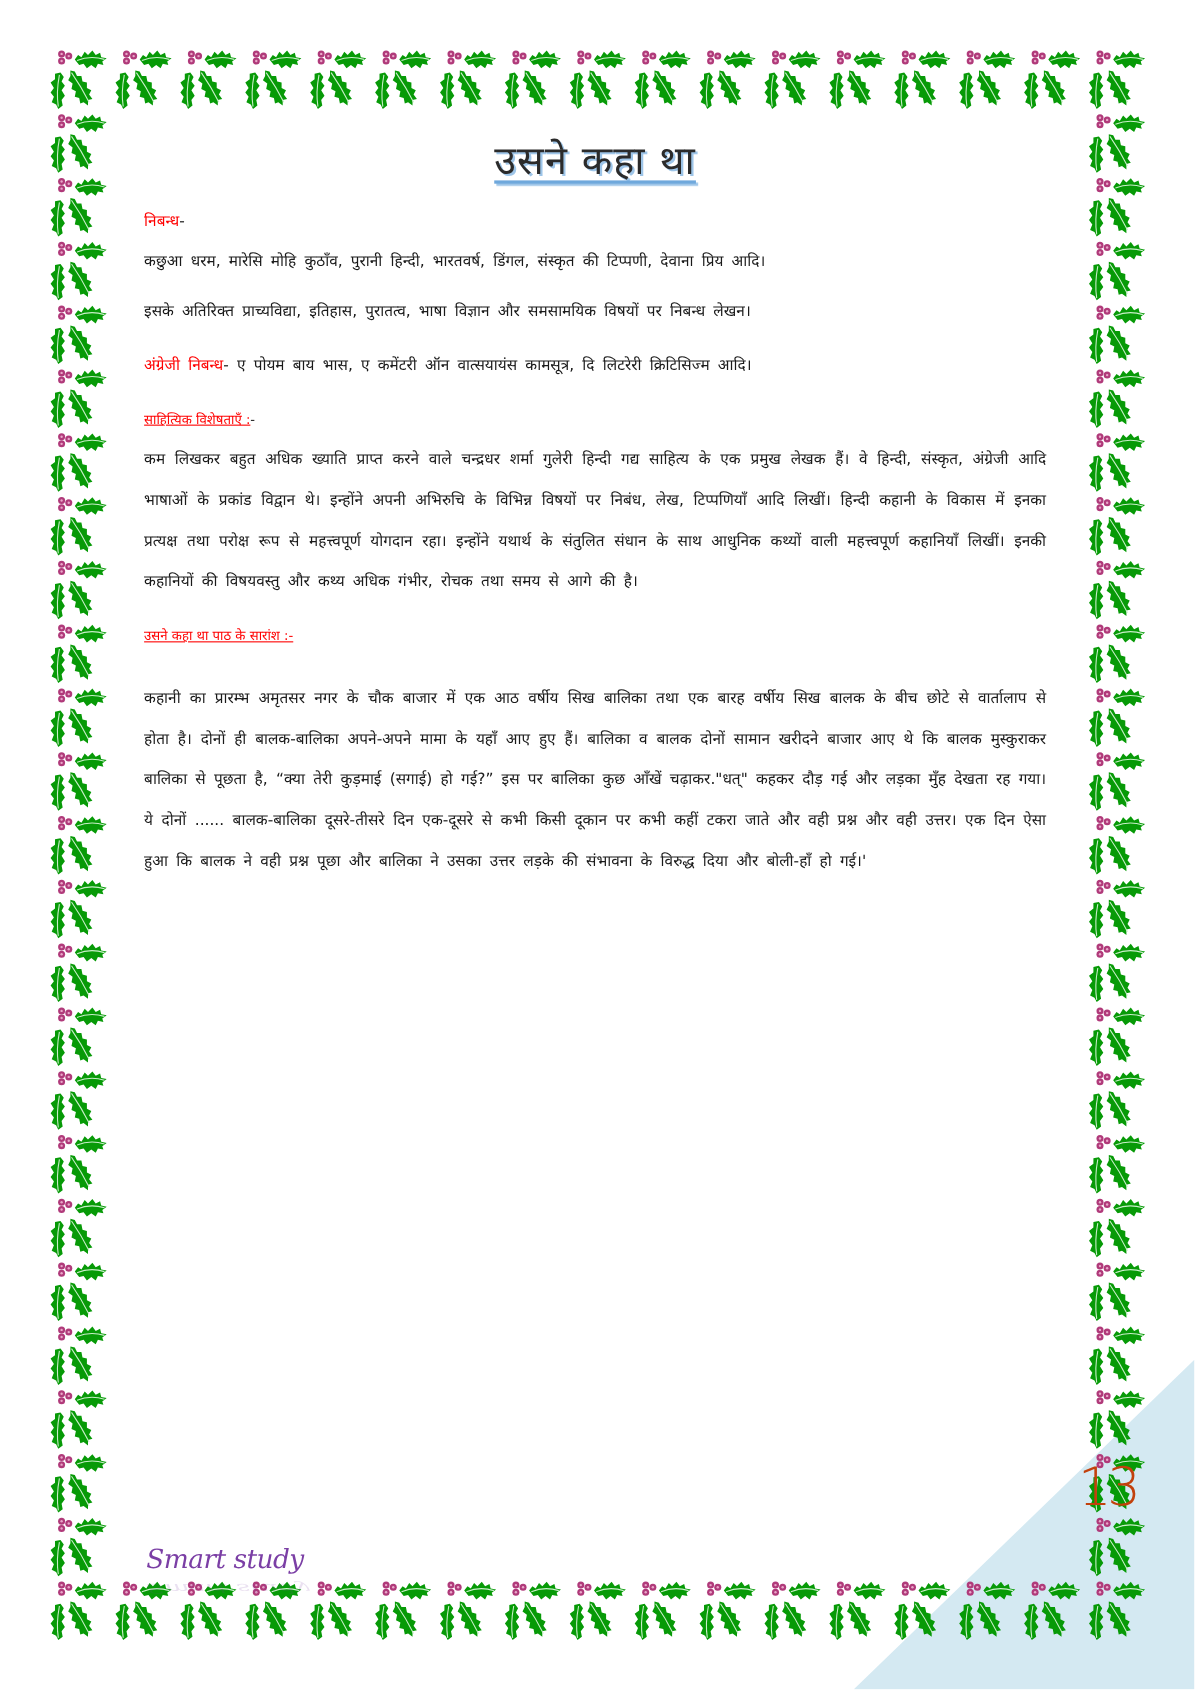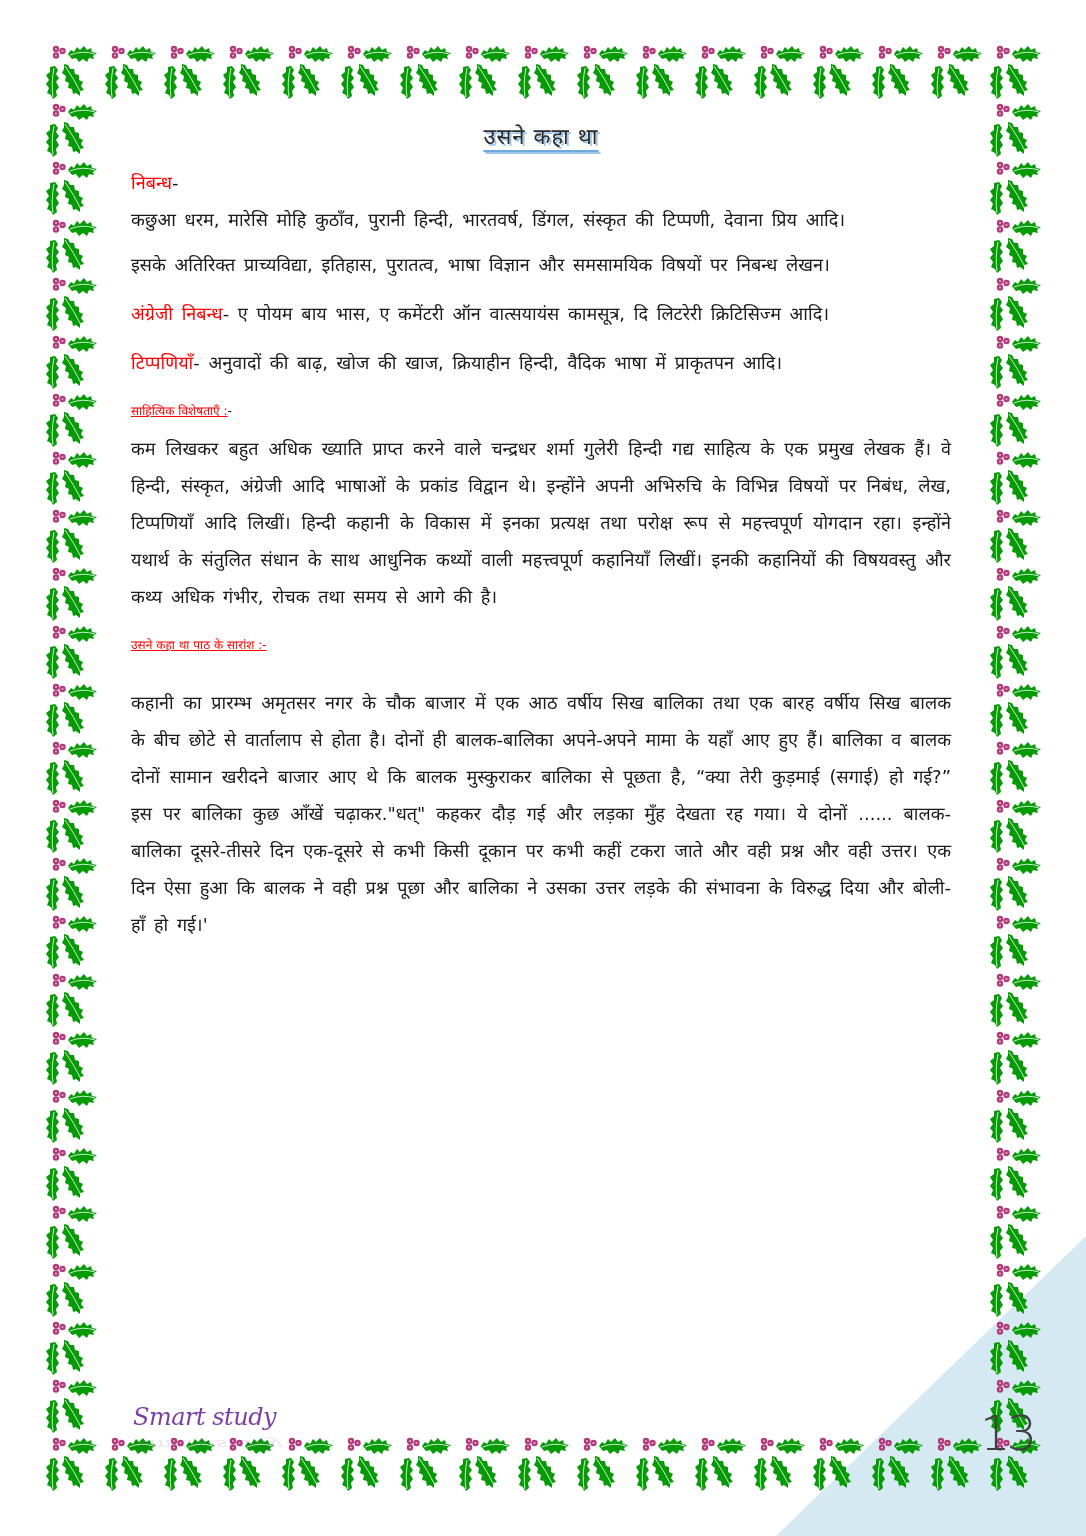--- a/index.html
+++ b/index.html
@@ -13,43 +13,43 @@
     position:absolute; right:0; bottom:0; width:310px; height:300px;
     background:#d4e9f2;
     clip-path: polygon(100% 0, 100% 100%, 0 100%);
   }
   .border { position:absolute; left:0; top:0; width:1086px; height:1536px; pointer-events:none; }
   .content {
     position:absolute; left:131px; top:120px; width:820px;
   }
   .title-wrap { text-align:center; margin-bottom:14px; }
   .title {
-    display:inline-block; font-size:22px; color:#2b2b2b;
+    display:inline-block; font-size:36px; color:#2b2b2b;
     text-decoration: underline; text-decoration-color:#6fa8dc; text-underline-offset:6px;
     text-shadow: 2px 2px 0 #9ec5e8;
     letter-spacing:1px;
   }
-  .para { font-size:18px; line-height:37px; margin:0 0 12px 0; text-align:justify; word-spacing:3px; }
+  .para { font-size:14px; line-height:37px; margin:0 0 12px 0; text-align:justify; word-spacing:3px; }
   .lbl { color:#ff0000; }
   .heading { font-size:12px; line-height:37px; margin:0; color:#ff0000; }
   .heading u { text-decoration-color:#ff0000; }
   .heading .tail { color:#1a1a1a; }
   .footer-brand {
     position:absolute; left:133px; top:1403px;
     font-family:"DejaVu Serif", serif; font-style:italic;
     font-size:24px; color:#7b3fa5; letter-spacing:-0.5px;
   }
   .footer-brand-shadow {
     position:absolute; left:133px; top:1430px;
     font-family:"DejaVu Serif", serif; font-style:italic;
     font-size:24px; color:#7b3fa5; opacity:0.15; transform:scaleY(-0.5);
   }
   .page-num {
-    position:absolute; left:980px; top:1405px;
-    font-family:"DejaVu Sans", sans-serif; font-size:48px; color:#404040; font-weight:300;
+    position:absolute; left:980px; top:1324px;
+    font-family:"DejaVu Sans", sans-serif; font-size:48px; color:#c2410c; font-weight:300;
     letter-spacing:-4px;
   }
 </style>
 </head>
 <body>
 
 <div class="corner-tri"></div>
 
 <svg class="border" xmlns="http://www.w3.org/2000/svg" width="1086" height="1536">
   <defs>
@@ -169,23 +169,20 @@
   </p>
 
   <p class="para">
     <span>इसके अतिरिक्त प्राच्यविद्या, इतिहास, पुरातत्व, भाषा विज्ञान और समसामयिक विषयों पर निबन्ध लेखन।</span>
   </p>
 
   <p class="para">
     <span class="lbl">अंग्रेजी निबन्ध</span><span>-</span><span> ए पोयम बाय भास, ए कमेंटरी ऑन वात्सयायंस कामसूत्र, दि लिटरेरी क्रिटिसिज्म आदि।</span>
   </p>
 
-  <p class="para">
-    <span class="lbl">टिप्पणियाँ</span><span>-</span><span> अनुवादों की बाढ़, खोज की खाज, क्रियाहीन हिन्दी, वैदिक भाषा में प्राकृतपन आदि।</span>
-  </p>
 
 
   <p class="heading">
     <u>साहित्यिक विशेषताएँ :</u><span class="tail">-</span>
   </p>
   <p class="para">कम लिखकर बहुत अधिक ख्याति प्राप्त करने वाले चन्द्रधर शर्मा गुलेरी हिन्दी गद्य साहित्य के एक प्रमुख लेखक हैं। वे हिन्दी, संस्कृत, अंग्रेजी आदि भाषाओं के प्रकांड विद्वान थे। इन्होंने अपनी अभिरुचि के विभिन्न विषयों पर निबंध, लेख, टिप्पणियाँ आदि लिखीं। हिन्दी कहानी के विकास में इनका प्रत्यक्ष तथा परोक्ष रूप से महत्त्वपूर्ण योगदान रहा। इन्होंने यथार्थ के संतुलित संधान के साथ आधुनिक कथ्यों वाली महत्त्वपूर्ण कहानियाँ लिखीं। इनकी कहानियों की विषयवस्तु और कथ्य अधिक गंभीर, रोचक तथा समय से आगे की है।</p>
 
   <p class="heading" style="margin-bottom:20px;">
     <u>उसने कहा था पाठ के सारांश :-</u>
   </p>

